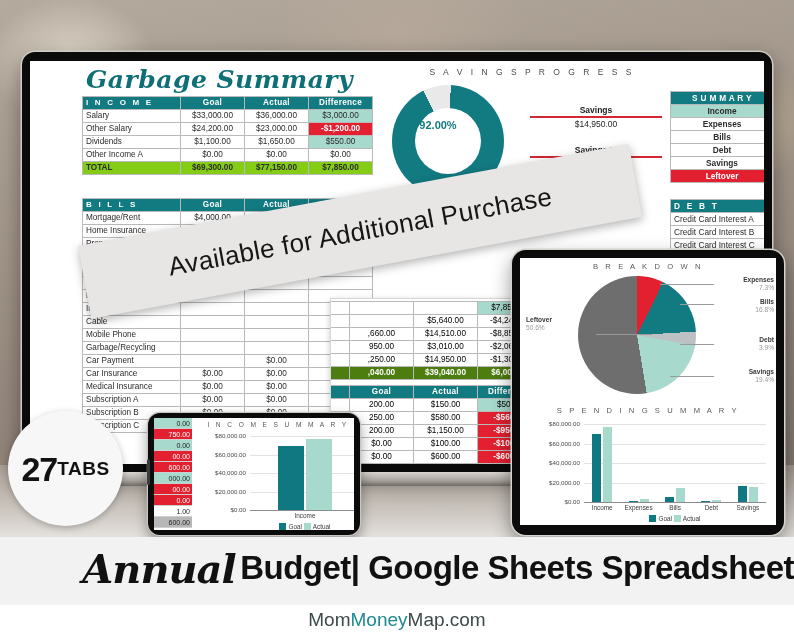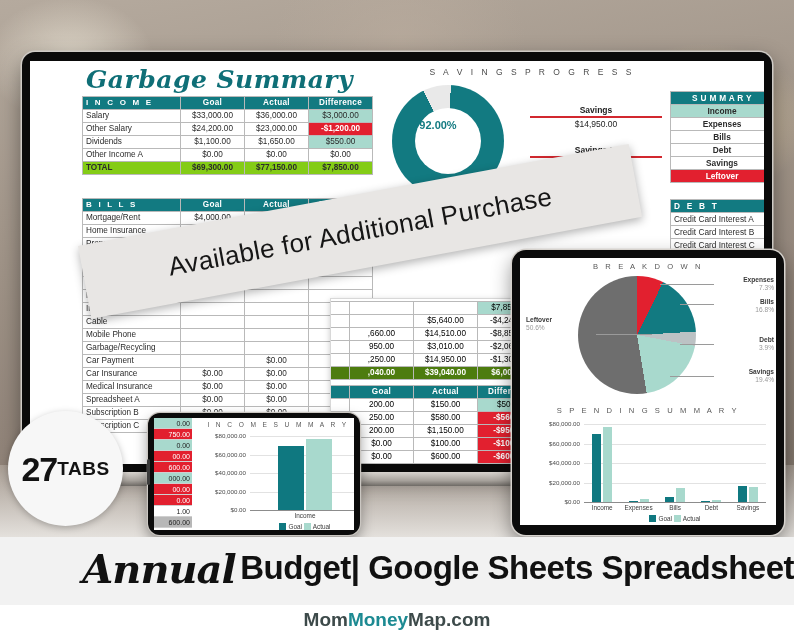--- a/index.html
+++ b/index.html
@@ -189,21 +189,21 @@
 
   
   #footer{ position:absolute; left:0; top:537px; width:794px; height:98px; background:#f2f2f2; }
   #footer-line{
     position:absolute; left:0; top:8px; width:794px; text-align:right; white-space:nowrap;
   }
   #f-annual{ font-family:"DejaVu Serif", serif; font-style:italic; font-weight:bold;
              font-size:40px; color:#111; letter-spacing:-1px; vertical-align:-4px; }
   #f-rest{ font-size:33px; font-weight:bold; color:#111; letter-spacing:-.5px; }
   #footer-url{ position:absolute; left:0; top:68px; width:794px; text-align:center;
-               background:#fff; height:30px; line-height:30px; font-size:19px; font-weight:bold; }
+               background:#fff; height:30px; line-height:30px; font-size:19px; font-weight:normal; }
   .u-mom{ color:#3d4a4a; } .u-money{ color:#1c8a92; } .u-map{ color:#3d4a4a; }
 </style>
 </head>
 <body>
 
 <div id="bg"></div>
 
 <div id="laptop">
   <div id="laptop-screen">
 
@@ -348,21 +348,21 @@
             <td class="num">$0.00</td>
             <td class="num">$0.00</td>
           </tr>
           <tr>
             <td class="lab">Medical Insurance</td>
             <td class="num">$0.00</td>
             <td class="num">$0.00</td>
             <td class="num">$0.00</td>
           </tr>
           <tr>
-            <td class="lab">Spreadsheet A</td>
+            <td class="lab">Subscription A</td>
             <td class="num">$0.00</td>
             <td class="num">$0.00</td>
             <td class="num">$0.00</td>
           </tr>
           <tr>
             <td class="lab">Subscription B</td>
             <td class="num">$0.00</td>
             <td class="num">$0.00</td>
             <td class="num">$0.00</td>
           </tr>

